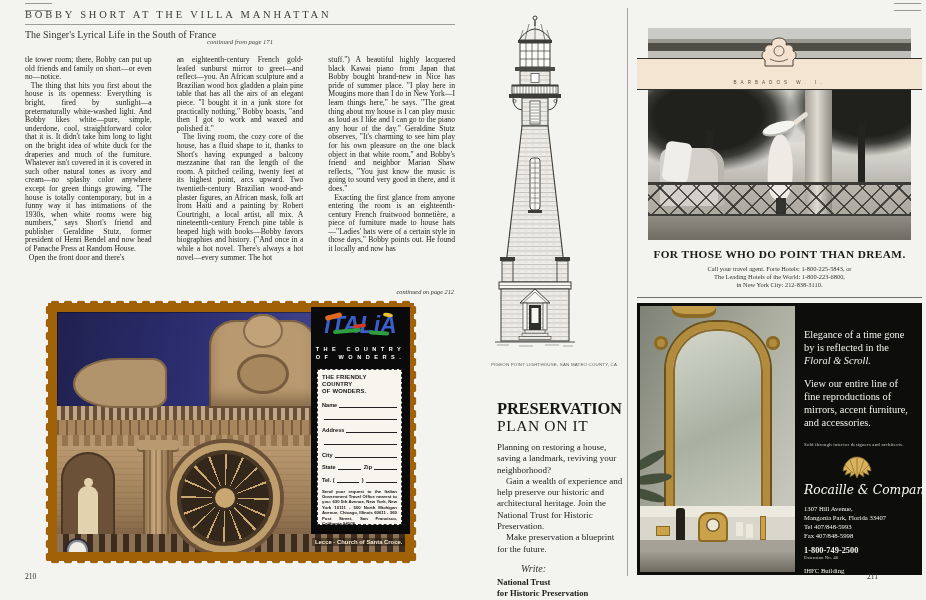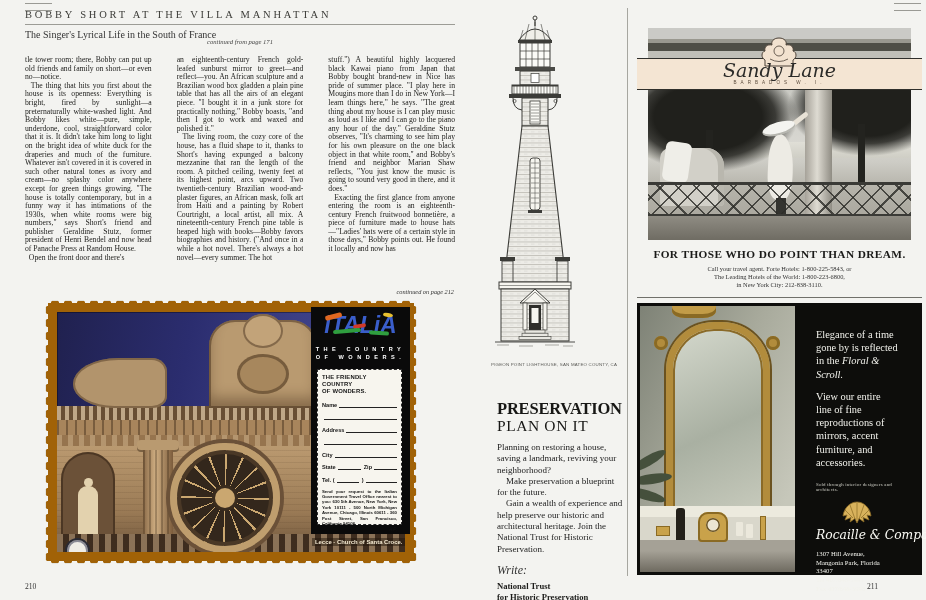--- a/index.html
+++ b/index.html
@@ -102,33 +102,33 @@
   .coupon{position:absolute;left:6px;top:62px;width:85px;height:156px;background:#f7f5ee;
     border:1px dashed #2a2a2a;padding:4px 4px 3px;box-sizing:border-box;
     font-family:"Liberation Sans",sans-serif;color:#141414;}
   .coupon-head{font-size:5.9px;font-weight:bold;line-height:7px;white-space:pre-line;letter-spacing:.2px;}
   .c-row{display:flex;align-items:flex-end;margin-top:6.5px;font-size:5.6px;font-weight:bold;line-height:6px;}
   .c-row .gap{width:3px;}
   .c-line{flex:1;border-bottom:1px solid #222;height:5px;margin-left:2px;}
   .c-line.half{flex:0 0 22px;}
   .coupon-small{margin-top:6px;font-size:4.3px;font-weight:bold;line-height:5.4px;text-align:justify;}
   .coupon-initials{margin-top:1px;text-align:right;font-size:4.6px;font-style:italic;}
-  .page-num{font-size:7.6px;color:#333;margin-top:10px;}
+  .page-num{font-size:7.6px;color:#333;}
 
   
   .v-rule{left:627px;top:8px;width:1px;height:568px;background:#a6a6a0;}
   .lh-caption{left:491px;top:362px;width:134px;font-family:"Liberation Sans",sans-serif;
     font-size:4.4px;color:#5a5a56;letter-spacing:.2px;}
   .pres{left:497px;top:372px;width:126px;color:#171715;}
   .pres-h1{font-size:16.5px;font-weight:bold;letter-spacing:-.2px;line-height:17px;margin-top:28px;}
   .pres-h2{font-size:15.5px;letter-spacing:.6px;line-height:17px;}
   .pres-body{margin-top:8px;font-size:9px;line-height:11.3px;color:#222;}
   .pres-body p{margin:0;}
   .pres-body p.ind{text-indent:9px;}
-  .pres-write{margin-top:8px;font-size:12px;font-style:italic;color:#333;}
+  .pres-write{margin-top:8px;font-size:10px;font-style:italic;color:#333;margin-left:24px;}
   .pres-addr{margin-top:3px;font-size:8.6px;line-height:10.6px;font-weight:bold;white-space:pre-line;color:#1c1c1a;}
 
   
   .sandy{left:637px;top:24px;width:285px;height:277px;}
   .sandy-strip{position:absolute;left:11px;top:4px;width:263px;height:32px;
     background:linear-gradient(180deg,#cacac6 0 35%,#99988f 35% 48%,#4e4e46 48% 72%,#c0bfb8 72% 100%);}
   .sandy-banner{position:absolute;left:0;top:34px;width:285px;height:32px;background:#f4e5d3;
     border-top:1.6px solid #2f2f2b;border-bottom:1.6px solid #2f2f2b;box-sizing:border-box;}
   .sandy-script{position:absolute;left:0;top:36px;width:285px;text-align:center;
     font-family:"DejaVu Serif",serif;font-style:italic;font-size:19px;color:#2b2b29;line-height:20px;}
@@ -182,21 +182,21 @@
   .console{position:absolute;left:0;right:0;top:200px;height:66px;
     background:linear-gradient(180deg,#eceade 0 16%,#d9d7cb 16% 52%,#a5a196 52% 68%,#6e6a60 100%);}
   .gold-clock{position:absolute;left:58px;top:6px;width:30px;height:30px;background:#c9a24a;
     border-radius:10px 10px 4px 4px;box-shadow:inset 0 0 0 2px #8a6a24;}
   .gold-clock:before{content:"";position:absolute;left:8px;top:6px;width:14px;height:14px;border-radius:50%;
     background:#ece6d4;box-shadow:inset 0 0 0 1.5px #6a5220;}
   .bottle{position:absolute;left:36px;top:2px;width:9px;height:32px;background:#23201a;border-radius:3px 3px 0 0;}
   .glass{position:absolute;width:7px;height:14px;background:rgba(240,238,226,.75);border-radius:1px;}
   .gold-bar{position:absolute;background:#c9a24a;box-shadow:inset 0 0 0 1px #8a6a24;}
   .roc-panel{position:absolute;left:158px;top:3px;width:124px;height:266px;background:#0d0d0b;
-    box-sizing:border-box;padding:22px 21px 0;color:#f2f2ec;}
+    box-sizing:border-box;padding:22px 9px 0;color:#f2f2ec;}
   .roc-head{font-size:10.4px;line-height:13.2px;}
   .roc-head .it{font-style:italic;}
   .roc-body{margin-top:9px;font-size:10.4px;line-height:13.2px;}
   .roc-note{margin-top:13px;font-size:4.9px;color:#cfcfc6;letter-spacing:.2px;}
   .roc-shell{margin-top:8px;text-align:center;}
   .roc-script{margin-top:0;text-align:center;font-family:"DejaVu Serif",serif;font-style:italic;
     font-size:12.3px;color:#fbfbf6;white-space:nowrap;}
   .roc-addr{margin-top:8px;font-size:6.7px;line-height:8.7px;white-space:pre-line;}
   .roc-phone{margin-top:6px;font-size:8.4px;font-weight:bold;font-family:Liberation Serif, serif;}
   .roc-ext{font-size:4.9px;color:#cfcfc6;}
@@ -362,22 +362,22 @@
         <path d="M8,333 H20 M30,334 H44 M56,333 H70 M74,334 H84" stroke="#8a8a84" stroke-width="0.7"></path>
       </svg>
     </div>
     <div class="abs lh-caption">PIGEON POINT LIGHTHOUSE, SAN MATEO COUNTY, CA</div>
 
     <div class="abs pres">
       <div class="pres-h1">PRESERVATION</div>
       <div class="pres-h2">PLAN ON IT</div>
       <div class="pres-body">
         <p>Planning on restoring a house, saving a landmark, reviving your neighborhood?</p>
+        <p class="ind">Gain a wealth of experience and help preserve our historic and architectural heritage. Join the National Trust for Historic Preservation.</p>
         <p class="ind">Make preservation a blueprint for the future.</p>
-        <p class="ind">Gain a wealth of experience and help preserve our historic and architectural heritage. Join the National Trust for Historic Preservation.</p>
       </div>
       <div class="pres-write">Write:</div>
       <div class="pres-addr">National Trust
   for Historic Preservation
 Department PA
 1785 Massachusetts Ave., N.W.
 Washington, D.C. 20036</div>
     </div>
 
     <div class="abs v-rule"></div>
@@ -385,21 +385,20 @@
     <div class="abs sandy">
       <div class="sandy-strip"></div>
       <div class="sandy-banner"></div>
       <div class="sandy-crest">
         <svg width="40" height="36" viewBox="0 0 40 36">
           <path d="M20,2 C26,2 28,6 27,9 C32,8 35,11 34,15 C38,16 38,22 34,24 L34,30 L6,30 L6,24 C2,22 2,16 6,15 C5,11 8,8 13,9 C12,6 14,2 20,2 Z" fill="#f2e2cf" stroke="#4a4036" stroke-width="1"></path>
           <circle cx="20" cy="15" r="5" fill="none" stroke="#4a4036" stroke-width="0.8"></circle>
           <path d="M11,23 Q20,28 29,23" fill="none" stroke="#4a4036" stroke-width="0.8"></path>
         </svg>
       </div>
-      <div class="sandy-script">Sandy Lane</div>
       <div class="sandy-loc">BARBADOS W. I.</div>
       <div class="sandy-photo">
         <div class="horizon"></div>
         <div class="tree tree1"></div>
         <div class="tree tree2"></div>
         <div class="trunk" style="left:58px;top:40px;height:56px;"></div>
         <div class="trunk" style="left:210px;top:34px;height:60px;"></div>
         <div class="s-column"></div>
         <div class="s-chair"></div>
         <div class="woman-arm"></div>

